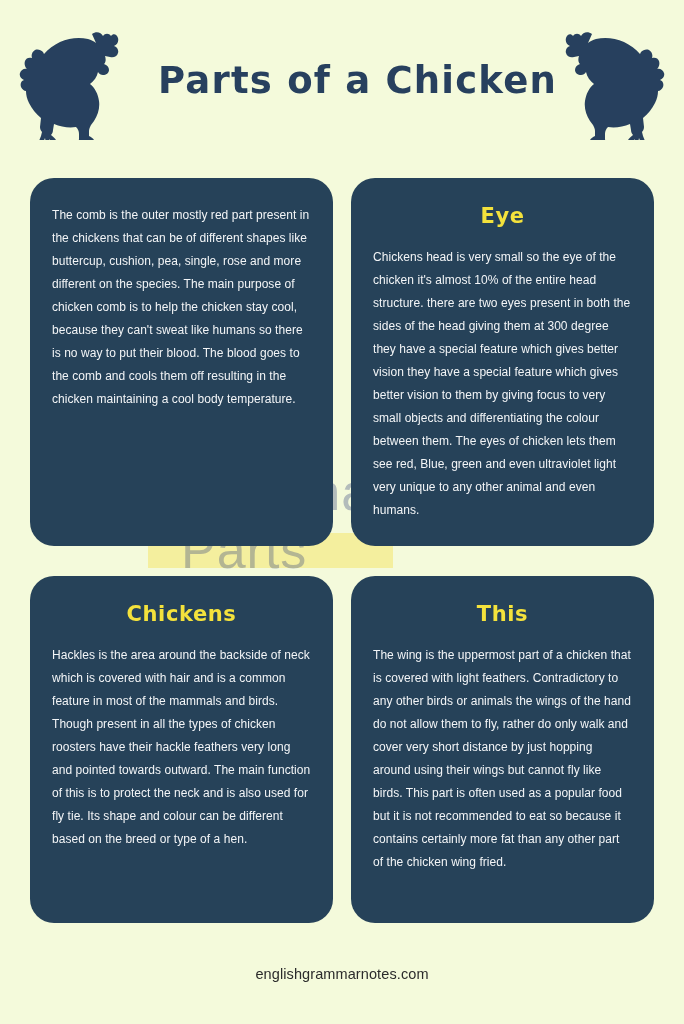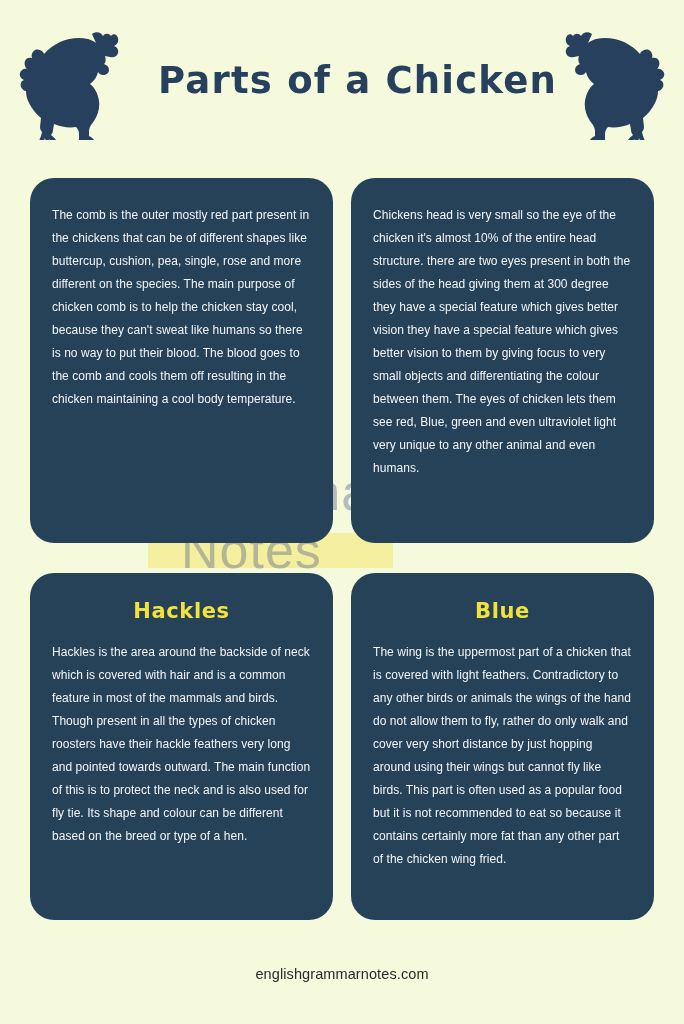--- a/index.html
+++ b/index.html
@@ -154,21 +154,21 @@
 </style>
 </head>
 <body>
 
 <div class="watermark-layer">
   <div class="wm-egn">EGN</div>
   <div class="wm-band"></div>
   <div class="wm-text">
     <div class="wm-line-1">English</div>
     <div class="wm-line-2">Grammar</div>
-    <div class="wm-line-3">Notes</div>
+    <div class="wm-line-3">Parts</div>
   </div>
 </div>
 
 <div class="header">
 
   <div class="chicken chicken-left">
     <svg viewBox="0 0 112 118" xmlns="http://www.w3.org/2000/svg" aria-hidden="true">
       <path fill="#27405e" d="M74 12c4-3 9-2 11 2 2-3 6-3 8 0 2-3 6-2 7 2 1 4-1 7-4 8 3 1 5 4 4 7-1 4-5 5-8 4l-5-1c1 3 1 6-1 8 3 1 5 3 5 6 0 3-3 5-6 5-2 0-4-1-5-3-1 5-4 9-8 12 5 4 8 10 9 17 1 7-1 14-5 20l-3 4c-1 2-2 4-2 6v5c2 1 4 2 5 4 1 1 2 3 1 4-1 1-3 1-4 0l-3-2 1 3c1 2 1 4-1 4-1 0-2-1-3-3l-2-5-1 5c0 2-1 3-2 3-2 0-2-2-2-4l1-6v-5c0-3-1-5-3-7-7 1-15 0-22-3l-1 6c0 2-1 4-2 5 2 2 4 3 5 5 1 2 1 4-1 4-1 0-2-1-3-2l-3-3 1 4c0 2 0 4-2 4-1 0-2-2-2-4l-1-5-2 5c-1 2-2 3-3 2-1 0-2-2-1-4l2-5 1-4c-1-1-2-3-2-5l1-9c-5-4-9-9-12-15-2-4-3-8-3-12-2 0-4-2-5-4-1-3 0-6 3-7-3-1-5-4-4-7 1-3 4-5 7-4-2-2-3-5-2-8 1-3 4-4 7-3-1-3 0-6 3-8 3-1 6 0 8 2l1 2c4-5 10-9 16-12 9-4 19-5 28-3 3 1 6 2 8 4z"></path>
     </svg>
   </div>
@@ -182,30 +182,31 @@
   </div>
 </div>
 
 <div class="cards">
 
   <div class="card card-1">
     <p class="card-body">The comb is the outer mostly red part present in the chickens that can be of different shapes like buttercup, cushion, pea, single, rose and more different on the species. The main purpose of chicken comb is to help the chicken stay cool, because they can't sweat like humans so there is no way to put their blood. The blood goes to the comb and cools them off resulting in the chicken maintaining a cool body temperature.</p>
   </div>
 
   <div class="card card-2">
+    <h2 class="card-title">Eye</h2>
     <p class="card-body">Chickens head is very small so the eye of the chicken it's almost 10% of the entire head structure. there are two eyes present in both the sides of the head giving them at 300 degree they have a special feature which gives better vision they have a special feature which gives better vision to them by giving focus to very small objects and differentiating the colour between them. The eyes of chicken lets them see red, Blue, green and even ultraviolet light very unique to any other animal and even humans.</p>
   </div>
 
   <div class="card card-3">
-    <h2 class="card-title">Hackles</h2>
+    <h2 class="card-title">Chickens</h2>
     <p class="card-body">Hackles is the area around the backside of neck which is covered with hair and is a common feature in most of the mammals and birds. Though present in all the types of chicken roosters have their hackle feathers very long and pointed towards outward. The main function of this is to protect the neck and is also used for fly tie. Its shape and colour can be different based on the breed or type of a hen.</p>
   </div>
 
   <div class="card card-4">
-    <h2 class="card-title">Blue</h2>
+    <h2 class="card-title">This</h2>
     <p class="card-body">The wing is the uppermost part of a chicken that is covered with light feathers. Contradictory to any other birds or animals the wings of the hand do not allow them to fly, rather do only walk and cover very short distance by just hopping around using their wings but cannot fly like birds. This part is often used as a popular food but it is not recommended to eat so because it contains certainly more fat than any other part of the chicken wing fried.</p>
   </div>
 
 </div>
 
 <div class="footer">
   <a class="footer-link" href="#">englishgrammarnotes.com</a>
 </div>
 
 </body></html>

